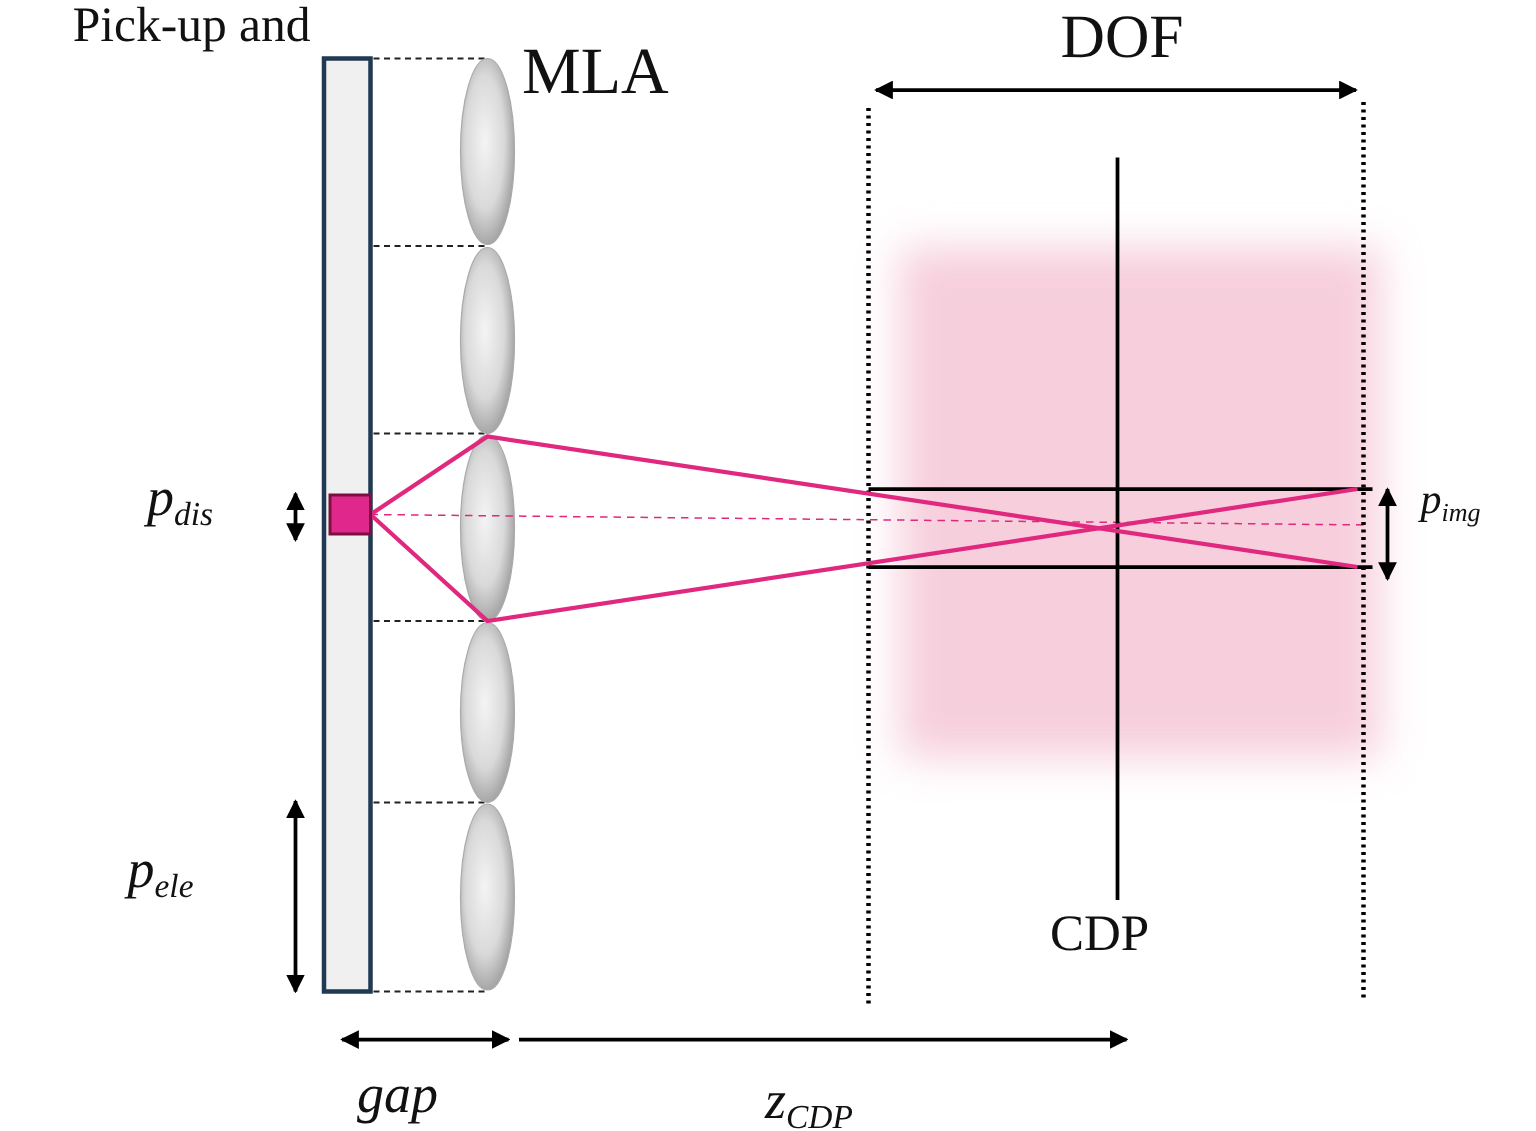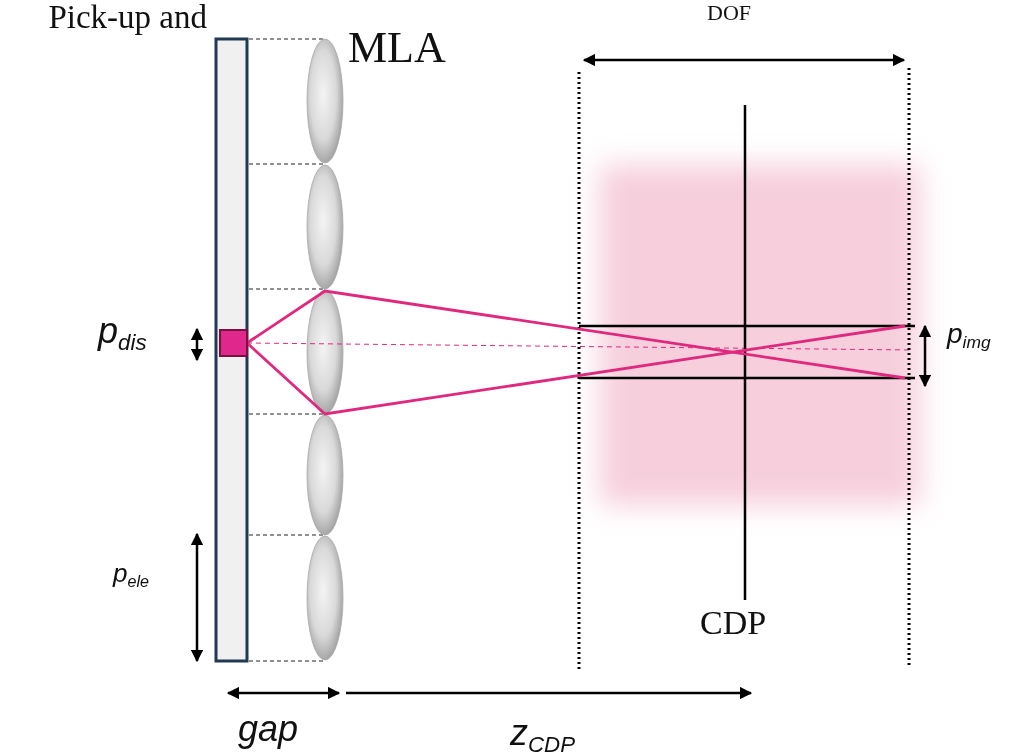--- a/index.html
+++ b/index.html
@@ -1,27 +1,27 @@
 <!DOCTYPE html>
 <html><head>
   <meta charset="utf-8">
   <style>
     html, body { margin: 0; padding: 0; background: #ffffff; }
     body { width: 1024px; height: 754px; position: relative; overflow: hidden; }
     .canvas { position: absolute; left: 0; top: 0; width: 1024px; height: 625px; }
     .label { position: absolute; color: #111; white-space: nowrap; }
     .serif { font-family: "Liberation Serif", "DejaVu Serif", serif; }
-    .math { font-family: Liberation Sans, sans-serif; font-style: italic; }
+    .math { font-family: Liberation Serif, serif; font-style: italic; }
     .sub { font-size: 0.62em; vertical-align: -0.3em; font-style: italic; }
     .title-left { left: 2px; top: 0px; font-size: 33px; line-height: 34px; text-align: right; width: 205px; }
     .mla { left: 348px; top: 22px; font-size: 44px; }
-    .dof { left: 707px; top: 0px; font-size: 22px; }
+    .dof { left: 707px; top: 0px; font-size: 41px; }
     .cdp { left: 700px; top: 604px; font-size: 34px; }
     .pdis { left: 98px; top: 310px; font-size: 36px; }
-    .pele { left: 113px; top: 558px; font-size: 26px; }
+    .pele { left: 85px; top: 558px; font-size: 36px; }
     .pimg { left: 947px; top: 318px; font-size: 28px; }
     .gap { left: 238px; top: 708px; font-size: 36px; }
     .zcdp { left: 510px; top: 712px; font-size: 36px; }
   </style>
 </head>
 <body>
 
 <div class="canvas">
   <svg width="1024" height="754" viewBox="0 0 1024 754" xmlns="http://www.w3.org/2000/svg">
     <defs>

